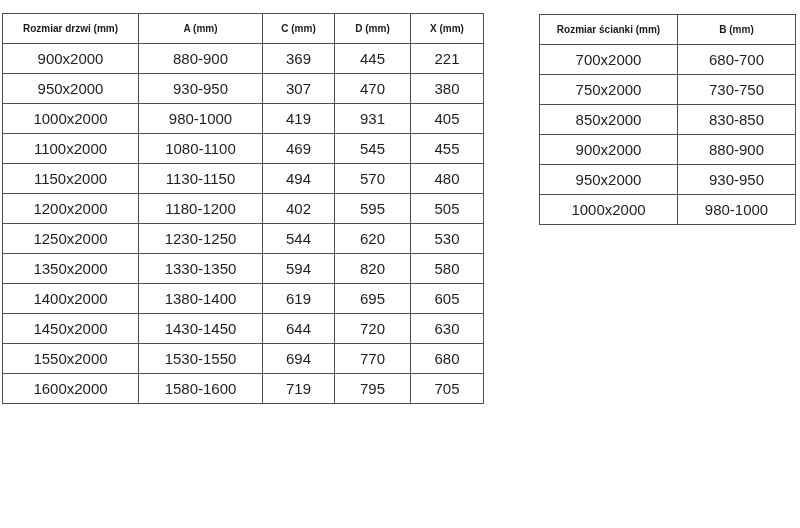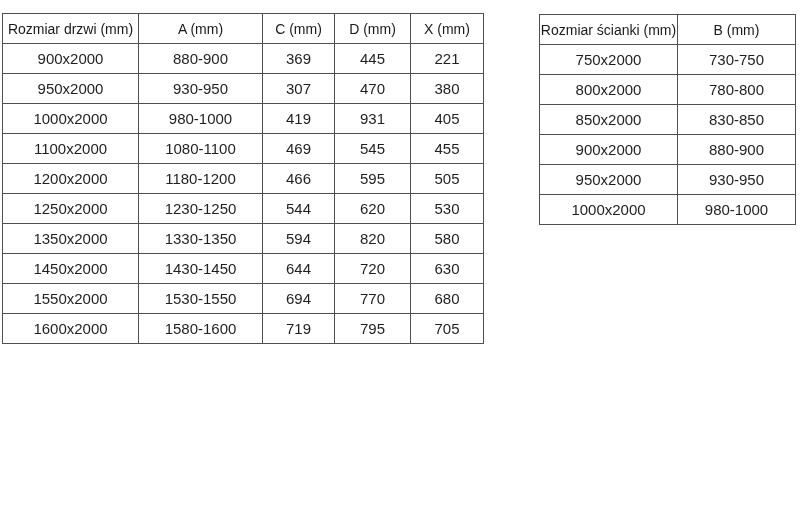--- a/index.html
+++ b/index.html
@@ -26,22 +26,22 @@
   table.spec-table th,
   table.spec-table td {
     border: 1px solid #4f4f4f;
     height: 30px;
     text-align: center;
     vertical-align: middle;
     white-space: nowrap;
     overflow: hidden;
   }
   table.spec-table th {
-    font-size: 14px;
-    font-weight: normal;
+    font-size: 10px;
+    font-weight: bold;
     color: #1a1a1a;
   }
   table.spec-table td {
     font-size: 15px;
     font-weight: normal;
     color: #1f1f1f;
   }
   table.doors { left: 2px; top: 13px; width: 481px; }
   table.walls { left: 539px; top: 14px; width: 256px; }
 
@@ -99,39 +99,53 @@
         <td>405</td>
       </tr>
       <tr>
         <td>1100x2000</td>
         <td>1080-1100</td>
         <td>469</td>
         <td>545</td>
         <td>455</td>
       </tr>
       <tr>
+        <td>1150x2000</td>
+        <td>1130-1150</td>
+        <td>494</td>
+        <td>570</td>
+        <td>480</td>
+      </tr>
+      <tr>
         <td>1200x2000</td>
         <td>1180-1200</td>
-        <td>466</td>
+        <td>402</td>
         <td>595</td>
         <td>505</td>
       </tr>
       <tr>
         <td>1250x2000</td>
         <td>1230-1250</td>
         <td>544</td>
         <td>620</td>
         <td>530</td>
       </tr>
       <tr>
         <td>1350x2000</td>
         <td>1330-1350</td>
         <td>594</td>
         <td>820</td>
         <td>580</td>
+      </tr>
+      <tr>
+        <td>1400x2000</td>
+        <td>1380-1400</td>
+        <td>619</td>
+        <td>695</td>
+        <td>605</td>
       </tr>
       <tr>
         <td>1450x2000</td>
         <td>1430-1450</td>
         <td>644</td>
         <td>720</td>
         <td>630</td>
       </tr>
       <tr>
         <td>1550x2000</td>
@@ -156,28 +170,28 @@
         <col class="c1">
     </colgroup>
     <thead>
       <tr>
         <th>Rozmiar ścianki (mm)</th>
         <th>B (mm)</th>
       </tr>
     </thead>
     <tbody>
       <tr>
+        <td>700x2000</td>
+        <td>680-700</td>
+      </tr>
+      <tr>
         <td>750x2000</td>
         <td>730-750</td>
       </tr>
       <tr>
-        <td>800x2000</td>
-        <td>780-800</td>
-      </tr>
-      <tr>
         <td>850x2000</td>
         <td>830-850</td>
       </tr>
       <tr>
         <td>900x2000</td>
         <td>880-900</td>
       </tr>
       <tr>
         <td>950x2000</td>
         <td>930-950</td>

